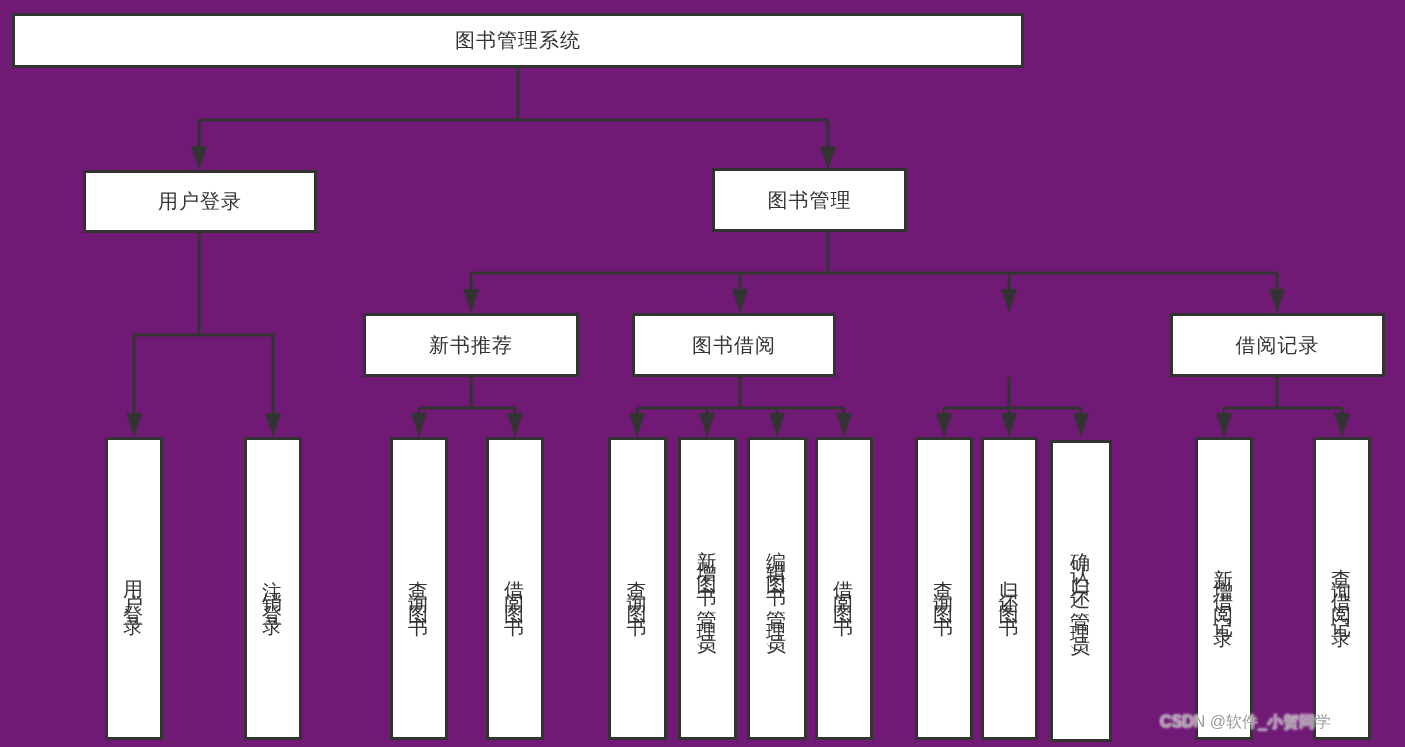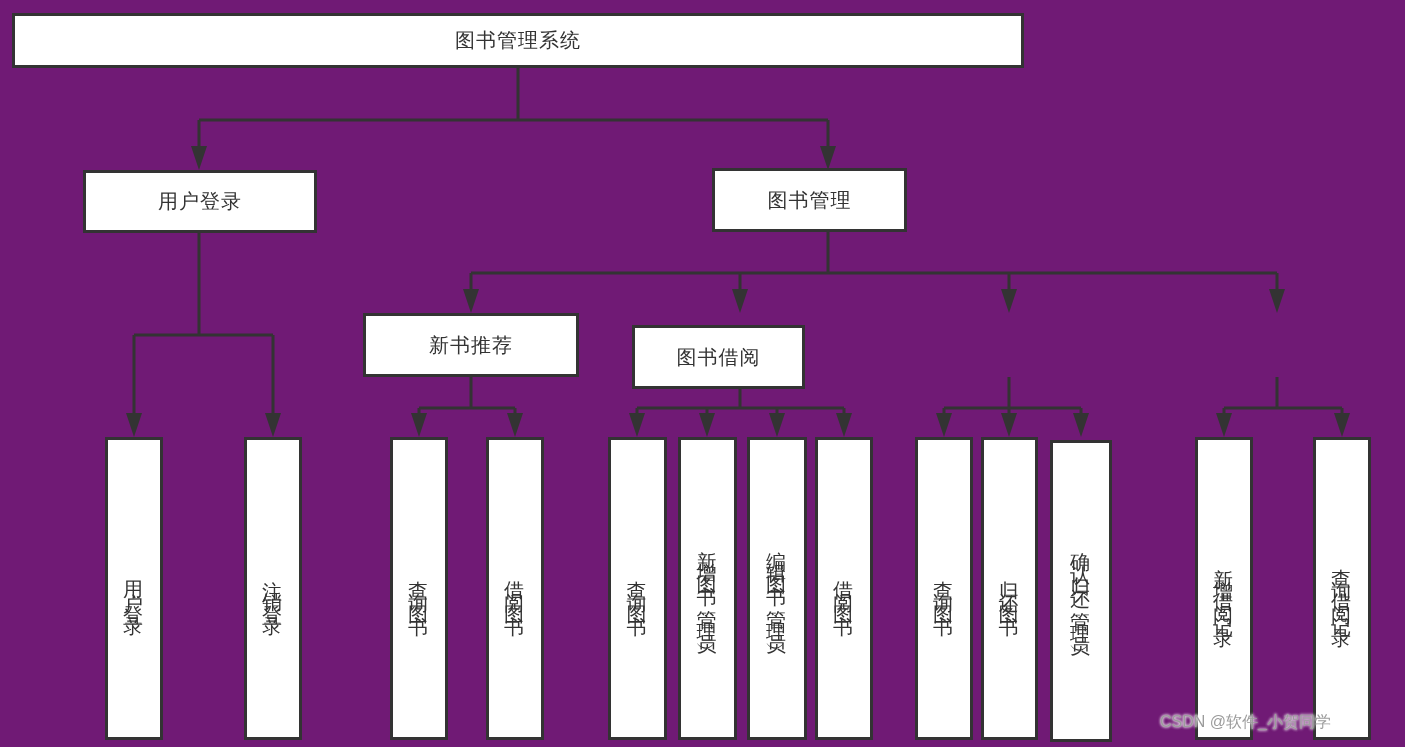--- a/index.html
+++ b/index.html
@@ -85,22 +85,25 @@
   <div class="box h" style="left:83px;top:170px;width:234px;height:63px">
     <span class="label">用户登录</span>
   </div>
   <div class="box h" style="left:712px;top:168px;width:195px;height:64px">
     <span class="label">图书管理</span>
   </div>
 
   <div class="box h" style="left:363px;top:313px;width:216px;height:64px">
     <span class="label">新书推荐</span>
   </div>
-  <div class="box h" style="left:632px;top:325px;width:173px;height:64px">
+  <div class="box h" style="left:632px;top:313px;width:204px;height:64px">
     <span class="label">图书借阅</span>
+  </div>
+  <div class="box h" style="left:1170px;top:313px;width:215px;height:64px">
+    <span class="label">借阅记录</span>
   </div>
 
   <div class="box v" style="left:105px;top:437px;width:58px;height:303px">
     <span class="label">用户登录</span>
   </div>
   <div class="box v" style="left:244px;top:437px;width:58px;height:303px">
     <span class="label">注销登录</span>
   </div>
 
   <div class="box v" style="left:390px;top:437px;width:58px;height:303px">

